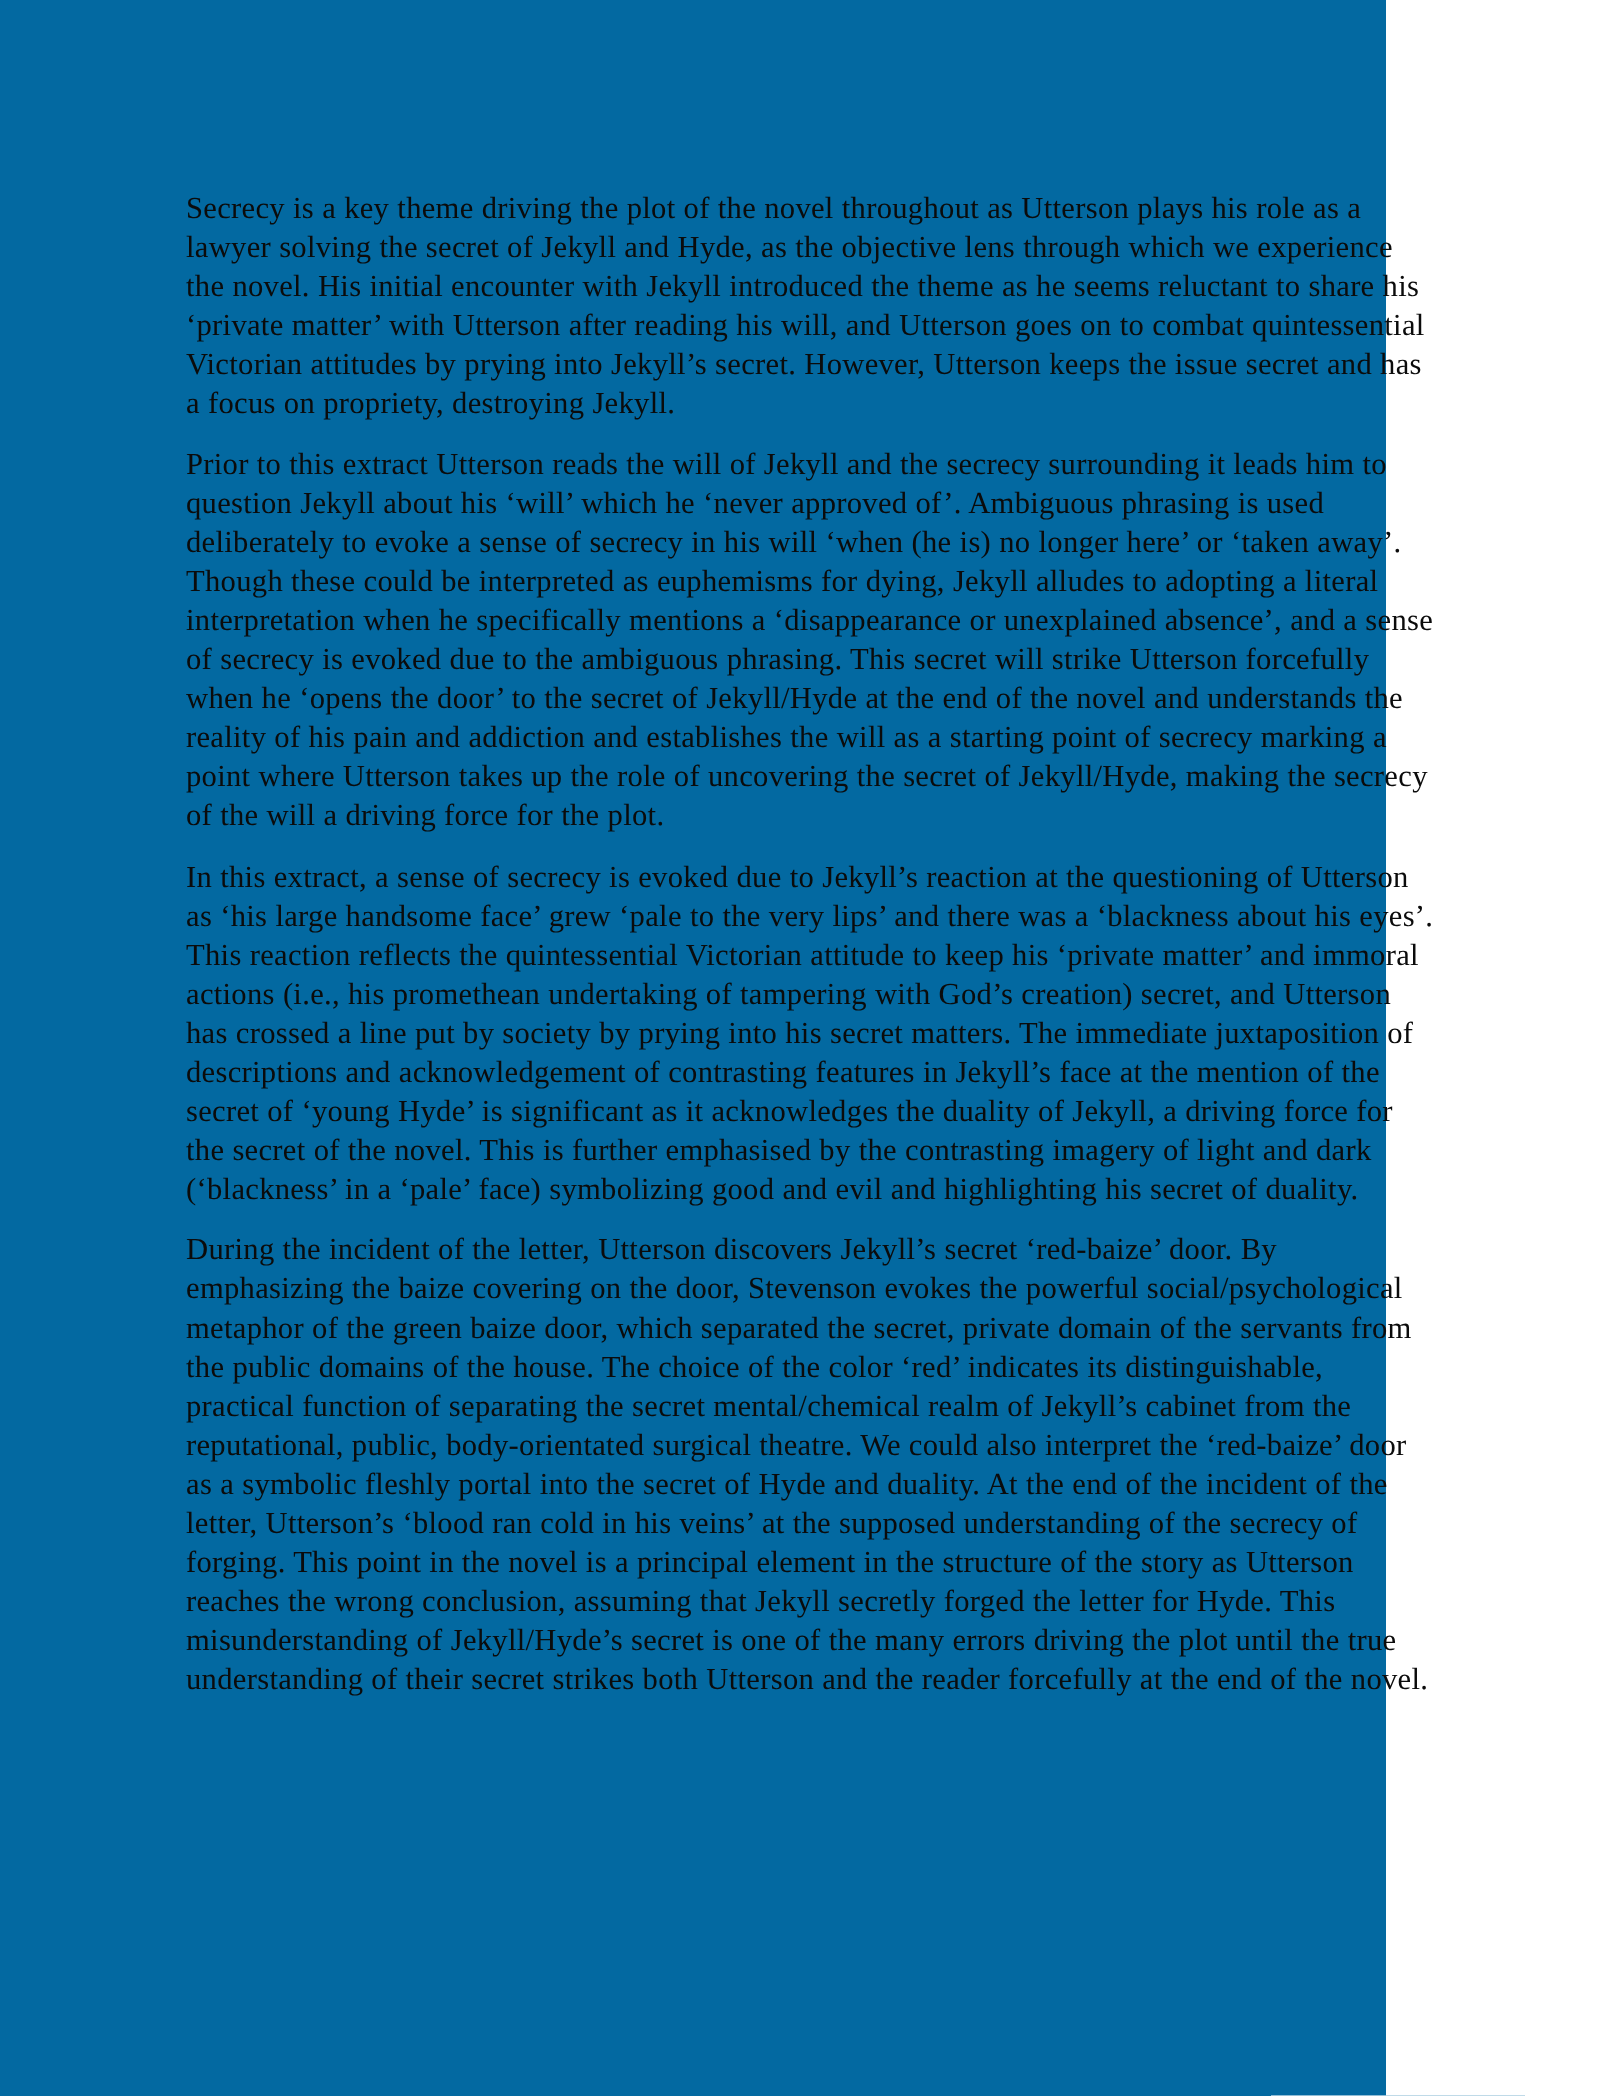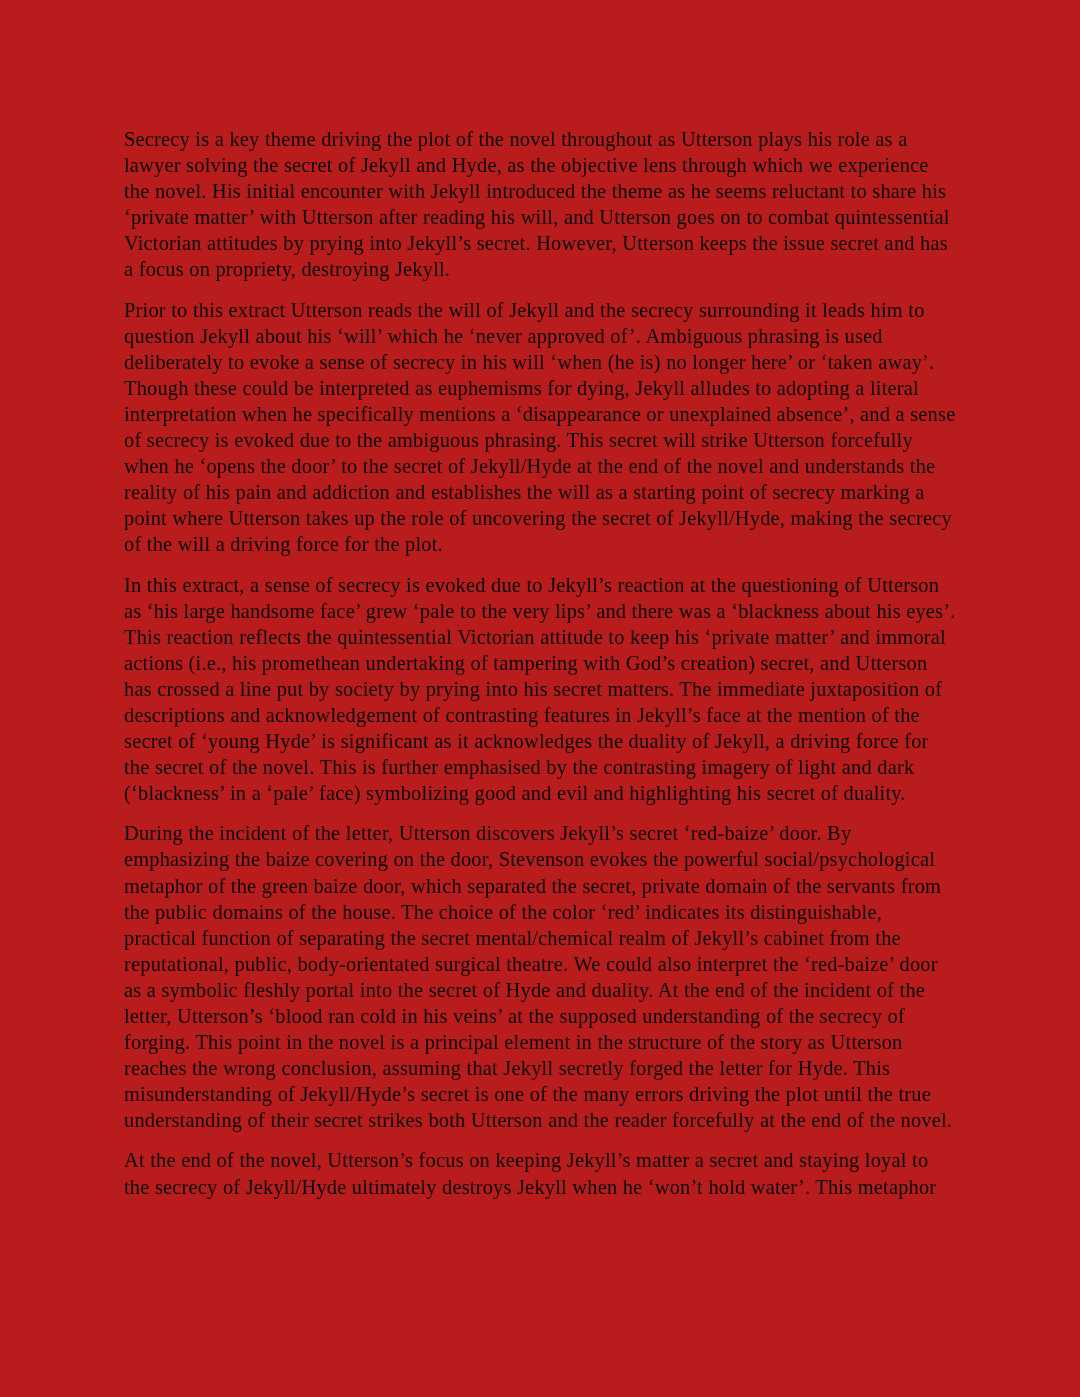--- a/index.html
+++ b/index.html
@@ -11,23 +11,23 @@
   body {
     width: 1080px;
     height: 1397px;
     overflow: hidden;
     font-family: "Liberation Serif", "DejaVu Serif", serif;
     color: #000000;
     -webkit-font-smoothing: antialiased;
   }
   .page {
     position: relative;
-    width: 1080px;
+    width: 924px;
     height: 1397px;
-    background: #b91c1c;
+    background: #0369a1;
     box-sizing: border-box;
   }
   .text-column {
     position: absolute;
     left: 124px;
     top: 126px;
     width: 832px;
   }
   .paragraph {
     margin: 0 0 14px 0;
@@ -50,16 +50,15 @@
   <div class="text-column">
 
     <p class="paragraph">Secrecy is a key theme driving the plot of the novel throughout as Utterson plays his role as a lawyer solving the secret of Jekyll and Hyde, as the objective lens through which we experience the novel. His initial encounter with Jekyll introduced the theme as he seems reluctant to share his ‘private matter’ with Utterson after reading his will, and Utterson goes on to combat quintessential Victorian attitudes by prying into Jekyll’s secret. However, Utterson keeps the issue secret and has a focus on propriety, destroying Jekyll.</p>
 
     <p class="paragraph">Prior to this extract Utterson reads the will of Jekyll and the secrecy surrounding it leads him to question Jekyll about his ‘will’ which he ‘never approved of’. Ambiguous phrasing is used deliberately to evoke a sense of secrecy in his will ‘when (he is) no longer here’ or ‘taken away’. Though these could be interpreted as euphemisms for dying, Jekyll alludes to adopting a literal interpretation when he specifically mentions a ‘disappearance or unexplained absence’, and a sense of secrecy is evoked due to the ambiguous phrasing. This secret will strike Utterson forcefully when he ‘opens the door’ to the secret of Jekyll/Hyde at the end of the novel and understands the reality of his pain and addiction and establishes the will as a starting point of secrecy marking a point where Utterson takes up the role of uncovering the secret of Jekyll/Hyde, making the secrecy of the will a driving force for the plot.</p>
 
     <p class="paragraph">In this extract, a sense of secrecy is evoked due to Jekyll’s reaction at the questioning of Utterson as ‘his large handsome face’ grew ‘pale to the very lips’ and there was a ‘blackness about his eyes’. This reaction reflects the quintessential Victorian attitude to keep his ‘private matter’ and immoral actions (i.e., his promethean undertaking of tampering with God’s creation) secret, and Utterson has crossed a line put by society by prying into his secret matters. The immediate juxtaposition of descriptions and acknowledgement of contrasting features in Jekyll’s face at the mention of the secret of ‘young Hyde’ is significant as it acknowledges the duality of Jekyll, a driving force for the secret of the novel. This is further emphasised by the contrasting imagery of light and dark (‘blackness’ in a ‘pale’ face) symbolizing good and evil and highlighting his secret of duality.</p>
 
     <p class="paragraph">During the incident of the letter, Utterson discovers Jekyll’s secret ‘red-baize’ door. By emphasizing the baize covering on the door, Stevenson evokes the powerful social/psychological metaphor of the green baize door, which separated the secret, private domain of the servants from the public domains of the house. The choice of the color ‘red’ indicates its distinguishable, practical function of separating the secret mental/chemical realm of Jekyll’s cabinet from the reputational, public, body-orientated surgical theatre. We could also interpret the ‘red-baize’ door as a symbolic fleshly portal into the secret of Hyde and duality. At the end of the incident of the letter, Utterson’s ‘blood ran cold in his veins’ at the supposed understanding of the secrecy of forging. This point in the novel is a principal element in the structure of the story as Utterson reaches the wrong conclusion, assuming that Jekyll secretly forged the letter for Hyde. This misunderstanding of Jekyll/Hyde’s secret is one of the many errors driving the plot until the true understanding of their secret strikes both Utterson and the reader forcefully at the end of the novel.</p>
 
-    <p class="paragraph">At the end of the novel, Utterson’s focus on keeping Jekyll’s matter a secret and staying loyal to the secrecy of Jekyll/Hyde ultimately destroys Jekyll when he ‘won’t hold water’. This metaphor</p>
 
   </div>
 </div>
 
 </body></html>

